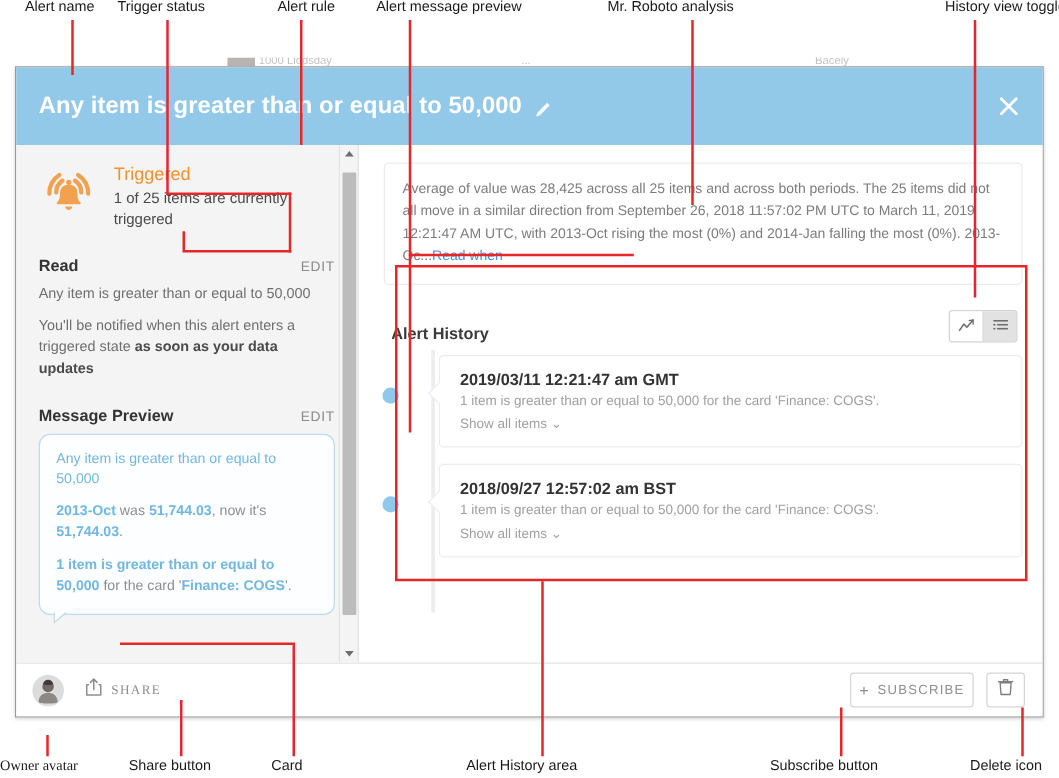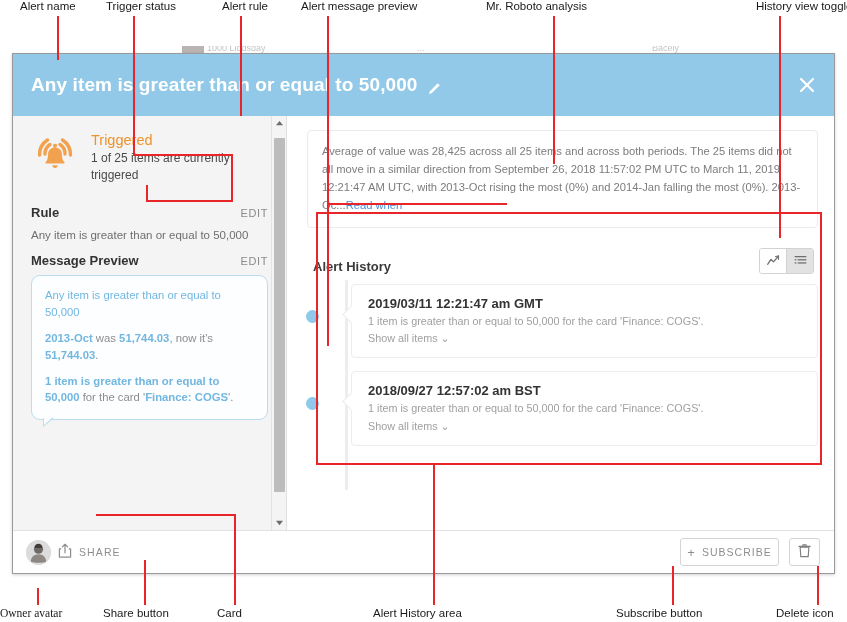--- a/index.html
+++ b/index.html
@@ -150,21 +150,21 @@
   
   .modal-footer{
     height:43px;flex:none;border-top:1px solid #e2e2e2;background:#fff;
     display:flex;align-items:center;padding:0 14px 0 13px;box-sizing:border-box;
   }
   .avatar{
     width:25px;height:25px;border-radius:50%;overflow:hidden;flex:none;
     background:#d8d8d8;cursor:pointer;position:relative;
   }
   .share-btn{
-    display:flex;align-items:center;gap:7px;margin-left:7px;cursor:pointer;
+    display:flex;align-items:center;gap:7px;margin-left:17px;cursor:pointer;font-family:Liberation Serif, serif;
   }
   .share-label{font-size:10.5px;color:#8e8e8e;letter-spacing:1.1px;}
   .foot-spacer{flex:1;}
   .subscribe-btn{
     display:flex;align-items:center;justify-content:center;gap:7px;
     width:97px;height:26px;border:1px solid #d5d5d5;border-radius:3px;
     background:#fff;cursor:pointer;margin-right:10px;
   }
   .sub-label{font-size:10.5px;color:#8e8e8e;letter-spacing:1px;}
   .delete-btn{
@@ -219,24 +219,27 @@
               <path d="M21.3 33.2h5.4c0 1.6-1.2 2.8-2.7 2.8s-2.7-1.2-2.7-2.8z" fill="#f2a14e"></path>
             </svg>
           </div>
           <div class="trig-text">
             <div class="trig-status">Triggered</div>
             <div class="trig-sub">1 of 25 items are currently triggered</div>
           </div>
         </div>
 
         <div class="sec-head">
-          <span class="sec-title">Rule</span>
+          <span class="sec-title">Read</span>
           <span class="sec-edit">EDIT</span>
         </div>
         <div class="rule-text">Any item is greater than or equal to 50,000</div>
+        <div class="rule-note">
+          <span>You'll be notified when this alert enters a triggered state </span><b>as soon as your data updates</b>
+        </div>
 
         <div class="sec-head">
           <span class="sec-title">Message Preview</span>
           <span class="sec-edit">EDIT</span>
         </div>
 
         <div class="bubble">
           <div class="bub-line">
             <span class="bl">Any item is greater than or equal to 50,000</span>
           </div>
@@ -352,21 +355,21 @@
           <path d="M5.2 3.4 V1.9 H8.8 V3.4" stroke="#7e7e7e" stroke-width="1.2" fill="none" stroke-linejoin="round"></path>
         </svg>
       </span>
     </div>
   </div>
 </div>
 
 <div id="ann-layer">
     <div class="ann-label" style="left: 20px; top: 0px;">Alert name</div>
     <div class="ann-line" style="left: 57px; top: 16px; width: 2px; height: 44px;"></div>
-    <div class="ann-label" style="left: 106px; top: 0px;">Trigger status</div>
+    <div class="ann-label" style="left: 94px; top: 0px;">Trigger status</div>
     <div class="ann-line" style="left: 133px; top: 16px; width: 2px; height: 140px;"></div>
     <div class="ann-label" style="left: 222px; top: 0px;">Alert rule</div>
     <div class="ann-line" style="left: 240px; top: 16px; width: 2px; height: 100px;"></div>
     <div class="ann-label" style="left: 301px; top: 0px;">Alert message preview</div>
     <div class="ann-line" style="left: 327px; top: 16px; width: 2px; height: 330px;"></div>
     <div class="ann-label" style="left: 486px; top: 0px;">Mr. Roboto analysis</div>
     <div class="ann-line" style="left: 553px; top: 16px; width: 2px; height: 148px;"></div>
     <div class="ann-label" style="left: 756px; top: 0px;">History view toggle</div>
     <div class="ann-line" style="left: 779px; top: 16px; width: 2px; height: 222px;"></div>
     <div class="ann-label" style="left: 0px; top: 607px; font-family: Liberation Serif, serif;">Owner avatar</div>

